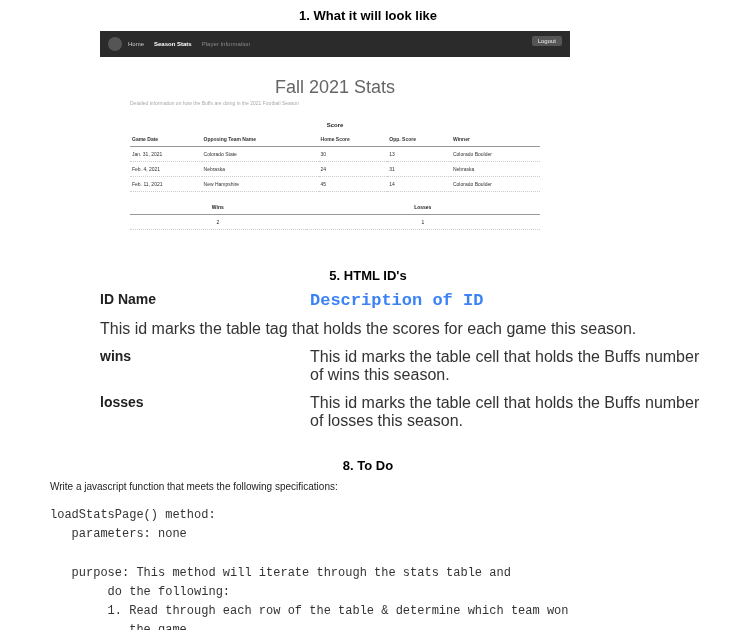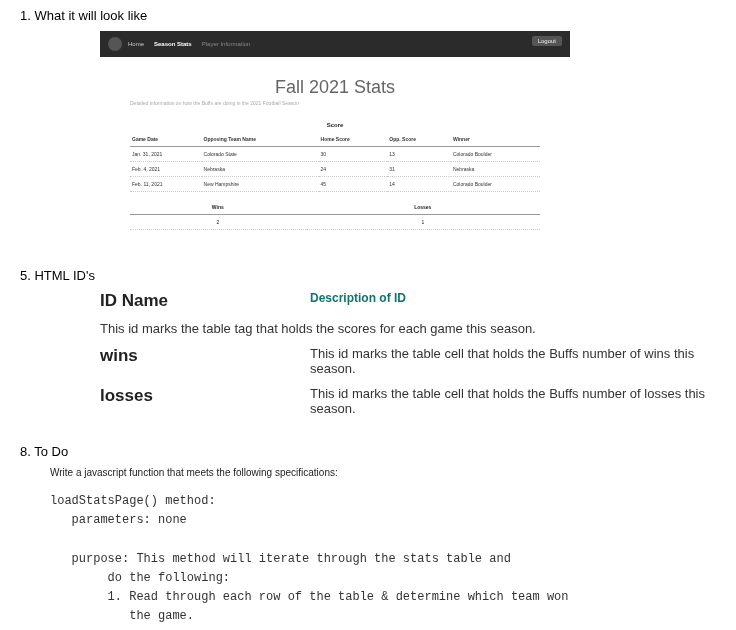--- a/index.html
+++ b/index.html
@@ -5,24 +5,25 @@
     * { box-sizing: border-box; margin: 0; padding: 0; }
     body {
       font-family: Arial, Helvetica, sans-serif;
       font-size: 13px;
       color: #222;
       background: #fff;
       width: 736px;
       padding: 8px 20px 20px 20px;
     }
     .section-heading {
-      font-weight: normal;
+      font-weight: bold;
       font-size: 13px;
       margin-bottom: 8px;
       color: #000;
+      text-align: center;
     }
     .mockup-wrap {
       margin-left: 80px;
       margin-bottom: 28px;
     }
     .mockup {
       width: 470px;
       border: none;
       background: #fff;
     }
@@ -75,23 +76,23 @@
       margin-top: 8px;
     }
     .mockup-wl th, .mockup-wl td {
       text-align: center; padding: 4px 2px; font-weight: bold;
       border-bottom: 1px solid #999;
     }
     .mockup-wl td { font-weight: normal; border-bottom: 1px dotted #ccc; }
 
     .ids-block { margin-left: 80px; margin-bottom: 28px; }
     .ids-row { display: flex; margin-bottom: 10px; }
-    .ids-col1 { width: 210px; font-weight: bold; font-size: 17px; }
-    .ids-col2 { flex: 1; font-size: 13px; color: #333; }
-    .ids-header .ids-col2 { font-weight: bold; font-size: 12px; color: #0f766e; }
+    .ids-col1 { width: 210px; font-weight: bold; font-size: 14px; }
+    .ids-col2 { flex: 1; font-size: 16px; color: #333; }
+    .ids-header .ids-col2 { font-weight: bold; font-size: 17px; color: #3b82f6; font-family: Liberation Mono, monospace; }
 
     .todo-intro { margin-left: 30px; margin-bottom: 14px; font-size: 10px; }
     .code-block {
       margin-left: 30px;
       font-family: "Courier New", monospace;
       font-size: 12px;
       color: #333;
       line-height: 1.6;
       white-space: pre;
     }

